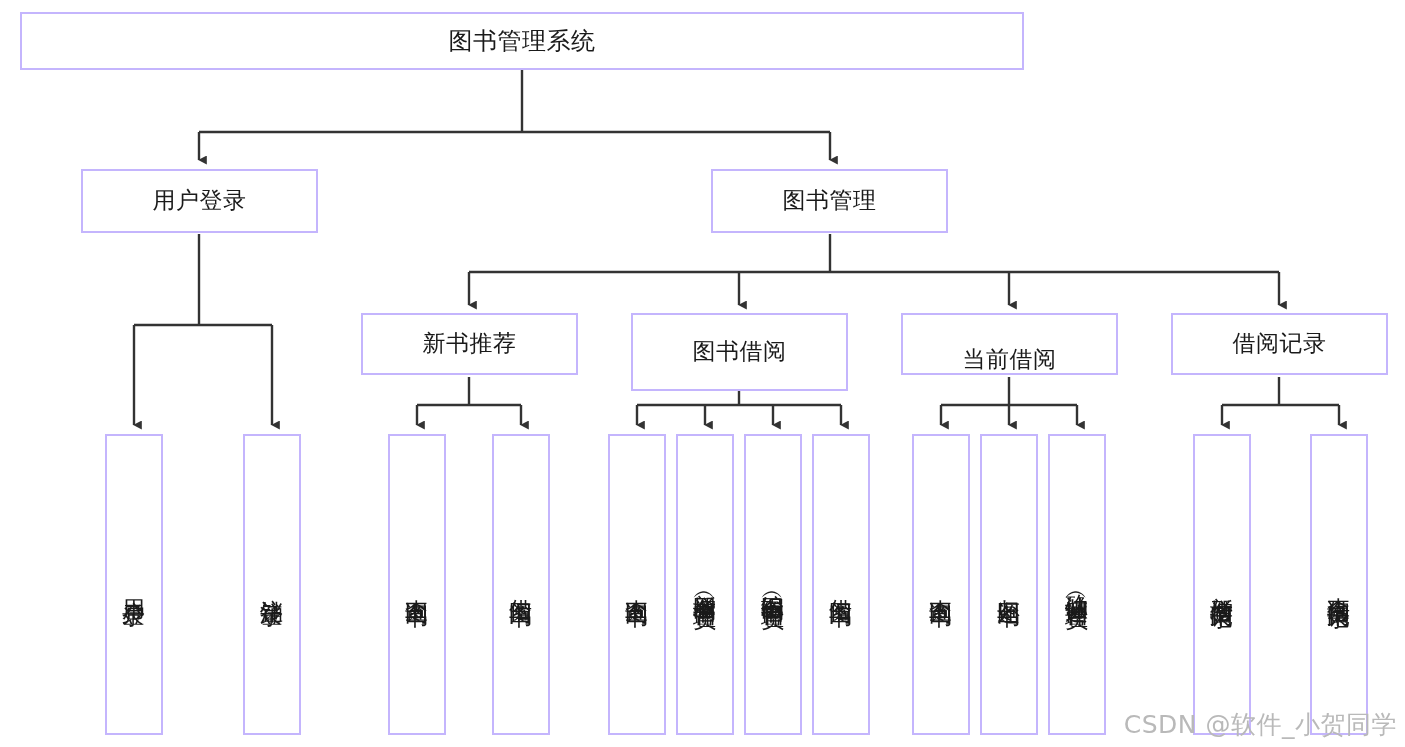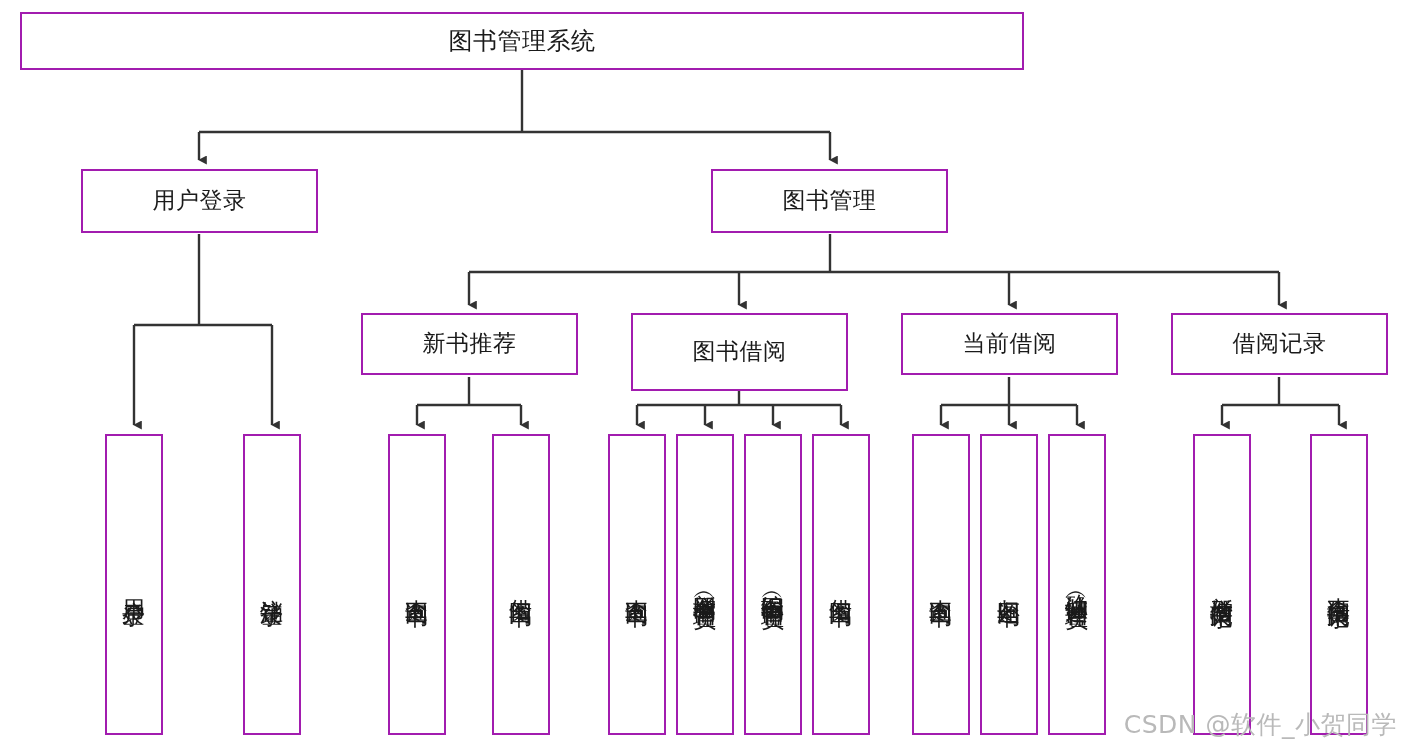--- a/index.html
+++ b/index.html
@@ -23,21 +23,21 @@
     position: absolute;
     left: 0;
     top: 0;
     width: 1405px;
     height: 747px;
     pointer-events: none;
   }
   .node {
     position: absolute;
     box-sizing: border-box;
-    border: 2px solid #a21caf;
+    border: 2px solid #c4b5fd;
     background: #ffffff;
     display: flex;
     align-items: center;
     justify-content: center;
     color: #1a1a1a;
   }
   .node-label {
     display: block;
     text-align: center;
     line-height: 1.18;
@@ -146,21 +146,21 @@
   <div class="node horiz" style="left:361px; top:313px; width:217px; height:62px;">
     <span class="node-label">新书推荐</span>
   </div>
 
   <div class="node horiz" style="left:711px; top:169px; width:237px; height:64px;">
     <span class="node-label">图书管理</span>
   </div>
   <div class="node horiz" style="left:631px; top:313px; width:217px; height:78px;">
     <span class="node-label">图书借阅</span>
   </div>
-  <div class="node horiz" style="left:901px; top:313px; width:217px; height:62px;">
+  <div class="node horiz" style="left:901px; top:313px; width:217px; height:62px;align-items:flex-end;">
     <span class="node-label">当前借阅</span>
   </div>
   <div class="node horiz" style="left:1171px; top:313px; width:217px; height:62px;">
     <span class="node-label">借阅记录</span>
   </div>
 
   <div class="node vert" style="left:105px; top:434px; width:58px; height:301px;">
     <span class="node-label">用户登录</span>
   </div>
   <div class="node vert" style="left:243px; top:434px; width:58px; height:301px;">

